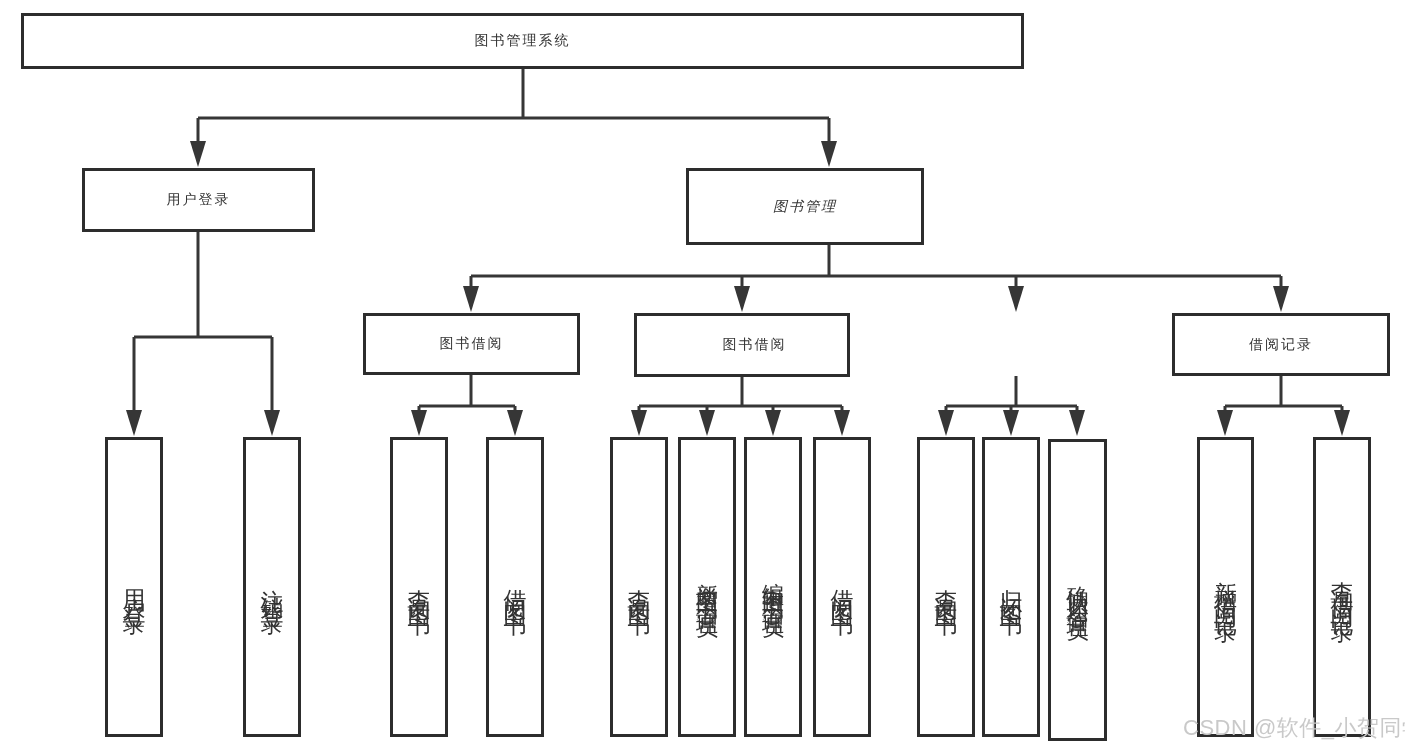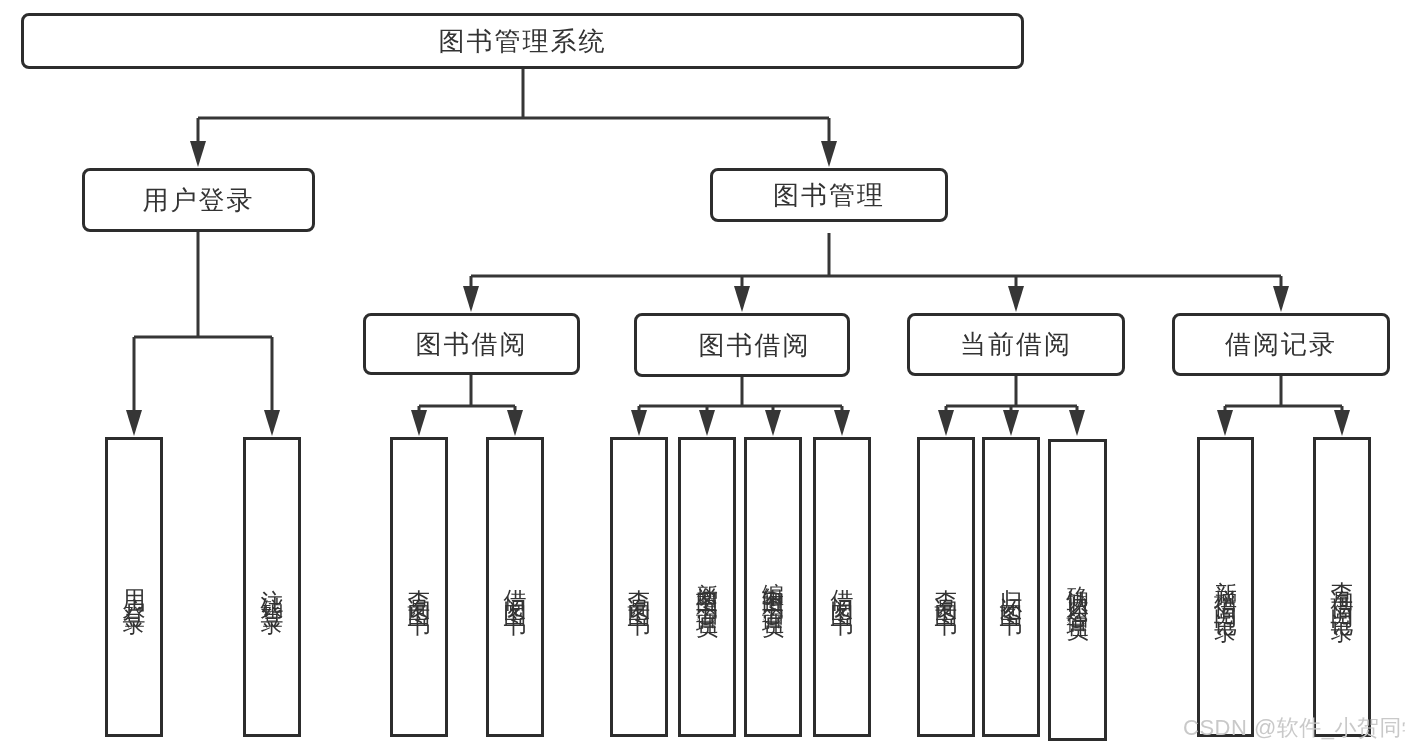--- a/index.html
+++ b/index.html
@@ -24,21 +24,21 @@
   .node {
     position: absolute;
     background: #ffffff;
     border: 3px solid #2d2d2d;
     display: flex;
     align-items: center;
     justify-content: center;
     color: #333333;
   }
 
-  .hnode { font-size: 26px; letter-spacing: 2px; border-radius: 8px; }
+  .hnode { font-size: 14px; letter-spacing: 2px; }
 
   .vnode { font-size: 23px; }
   .vnode .vtext {
     writing-mode: vertical-rl;
     letter-spacing: 8px;
     line-height: 1.0;
     white-space: nowrap;
   }
   .vnode.long .vtext { letter-spacing: 5px; font-size: 22px; }
 
@@ -49,21 +49,21 @@
     width: 222px;
     font-size: 22px;
     color: #c9c9c9;
     letter-spacing: 0.5px;
     white-space: nowrap;
   }
 
   
   #root            { left: 21px;   top: 13px;  width: 1003px; height: 56px; }
   #user-login      { left: 82px;   top: 168px; width: 233px;  height: 64px; }
-  #book-management { left: 710px;  top: 168px; width: 238px;  height: 54px; }
+  #book-management { left: 686px;  top: 168px; width: 238px;  height: 77px; font-style: italic; }
   #new-book        { left: 363px;  top: 313px; width: 217px;  height: 62px; }
   #book-borrow     { left: 634px;  top: 313px; width: 216px;  height: 64px; padding-left: 25px; }
   #current-borrow  { left: 907px;  top: 313px; width: 218px;  height: 63px; }
   #borrow-record   { left: 1172px; top: 313px; width: 218px;  height: 63px; }
 
   #leaf-user-login     { left: 105px;  top: 437px; width: 58px; height: 300px; }
   #leaf-logout         { left: 243px;  top: 437px; width: 58px; height: 300px; }
   #leaf-nb-query       { left: 390px;  top: 437px; width: 58px; height: 300px; }
   #leaf-nb-borrow      { left: 486px;  top: 437px; width: 58px; height: 300px; }
   #leaf-bb-query       { left: 610px;  top: 437px; width: 58px; height: 300px; }
@@ -127,23 +127,20 @@
   <div class="node hnode" id="book-management">
     <span>图书管理</span>
   </div>
 
   <div class="node hnode" id="new-book">
     <span>图书借阅</span>
   </div>
   <div class="node hnode" id="book-borrow">
     <span>图书借阅</span>
   </div>
-  <div class="node hnode" id="current-borrow">
-    <span>当前借阅</span>
-  </div>
   <div class="node hnode" id="borrow-record">
     <span>借阅记录</span>
   </div>
 
   <div class="node vnode" id="leaf-user-login">
     <span class="vtext">用户登录</span>
   </div>
   <div class="node vnode" id="leaf-logout">
     <span class="vtext">注销登录</span>
   </div>

